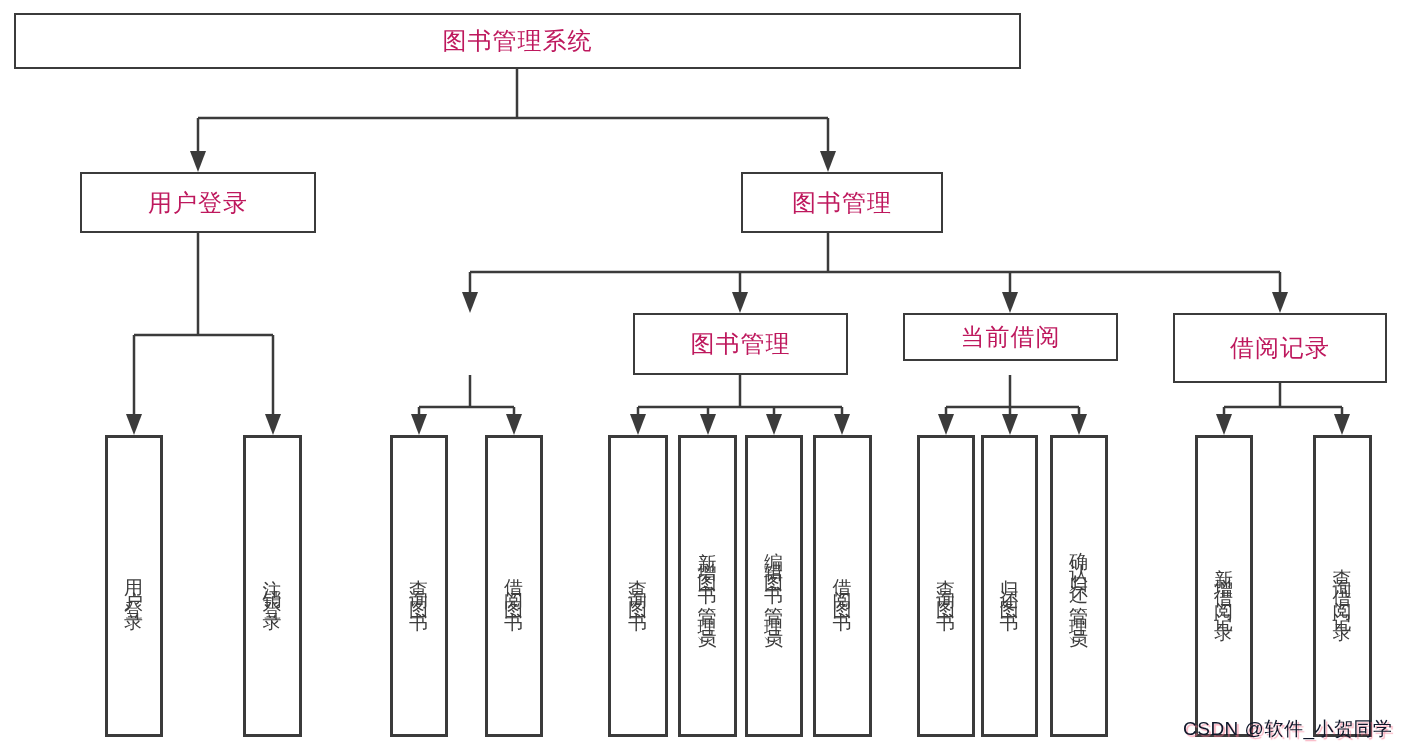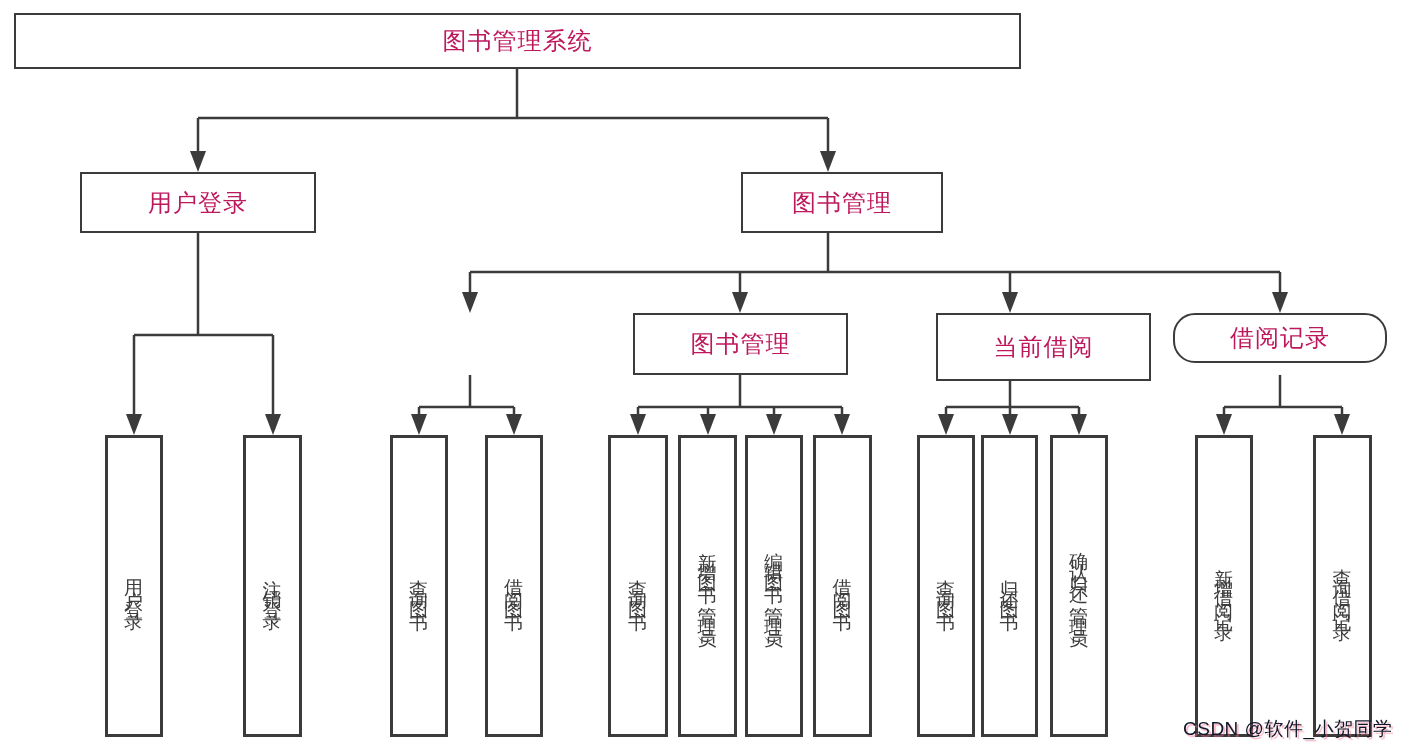--- a/index.html
+++ b/index.html
@@ -136,24 +136,24 @@
   <div class="box" style="left:80px;top:172px;width:236px;height:61px;">
     <span class="hlabel">用户登录</span>
   </div>
   <div class="box" style="left:710px;top:172px;width:202px;height:61px;margin-left:31px;">
     <span class="hlabel">图书管理</span>
   </div>
 
   <div class="box" style="left:633px;top:313px;width:215px;height:62px;">
     <span class="hlabel">图书管理</span>
   </div>
-  <div class="box" style="left:936px;top:313px;width:215px;height:68px;">
+  <div class="box" style="left:903px;top:313px;width:215px;height:48px;">
     <span class="hlabel">当前借阅</span>
   </div>
-  <div class="box" style="left:1173px;top:313px;width:214px;height:50px;border-radius:22px;">
+  <div class="box" style="left:1173px;top:313px;width:214px;height:70px;">
     <span class="hlabel">借阅记录</span>
   </div>
 
   <div class="box leaf" style="left:105px;top:435px;width:58px;height:302px;">
     <span class="vtext">用户登录</span>
   </div>
   <div class="box leaf" style="left:243px;top:435px;width:59px;height:302px;">
     <span class="vtext">注销登录</span>
   </div>
   <div class="box leaf" style="left:390px;top:435px;width:58px;height:302px;">

